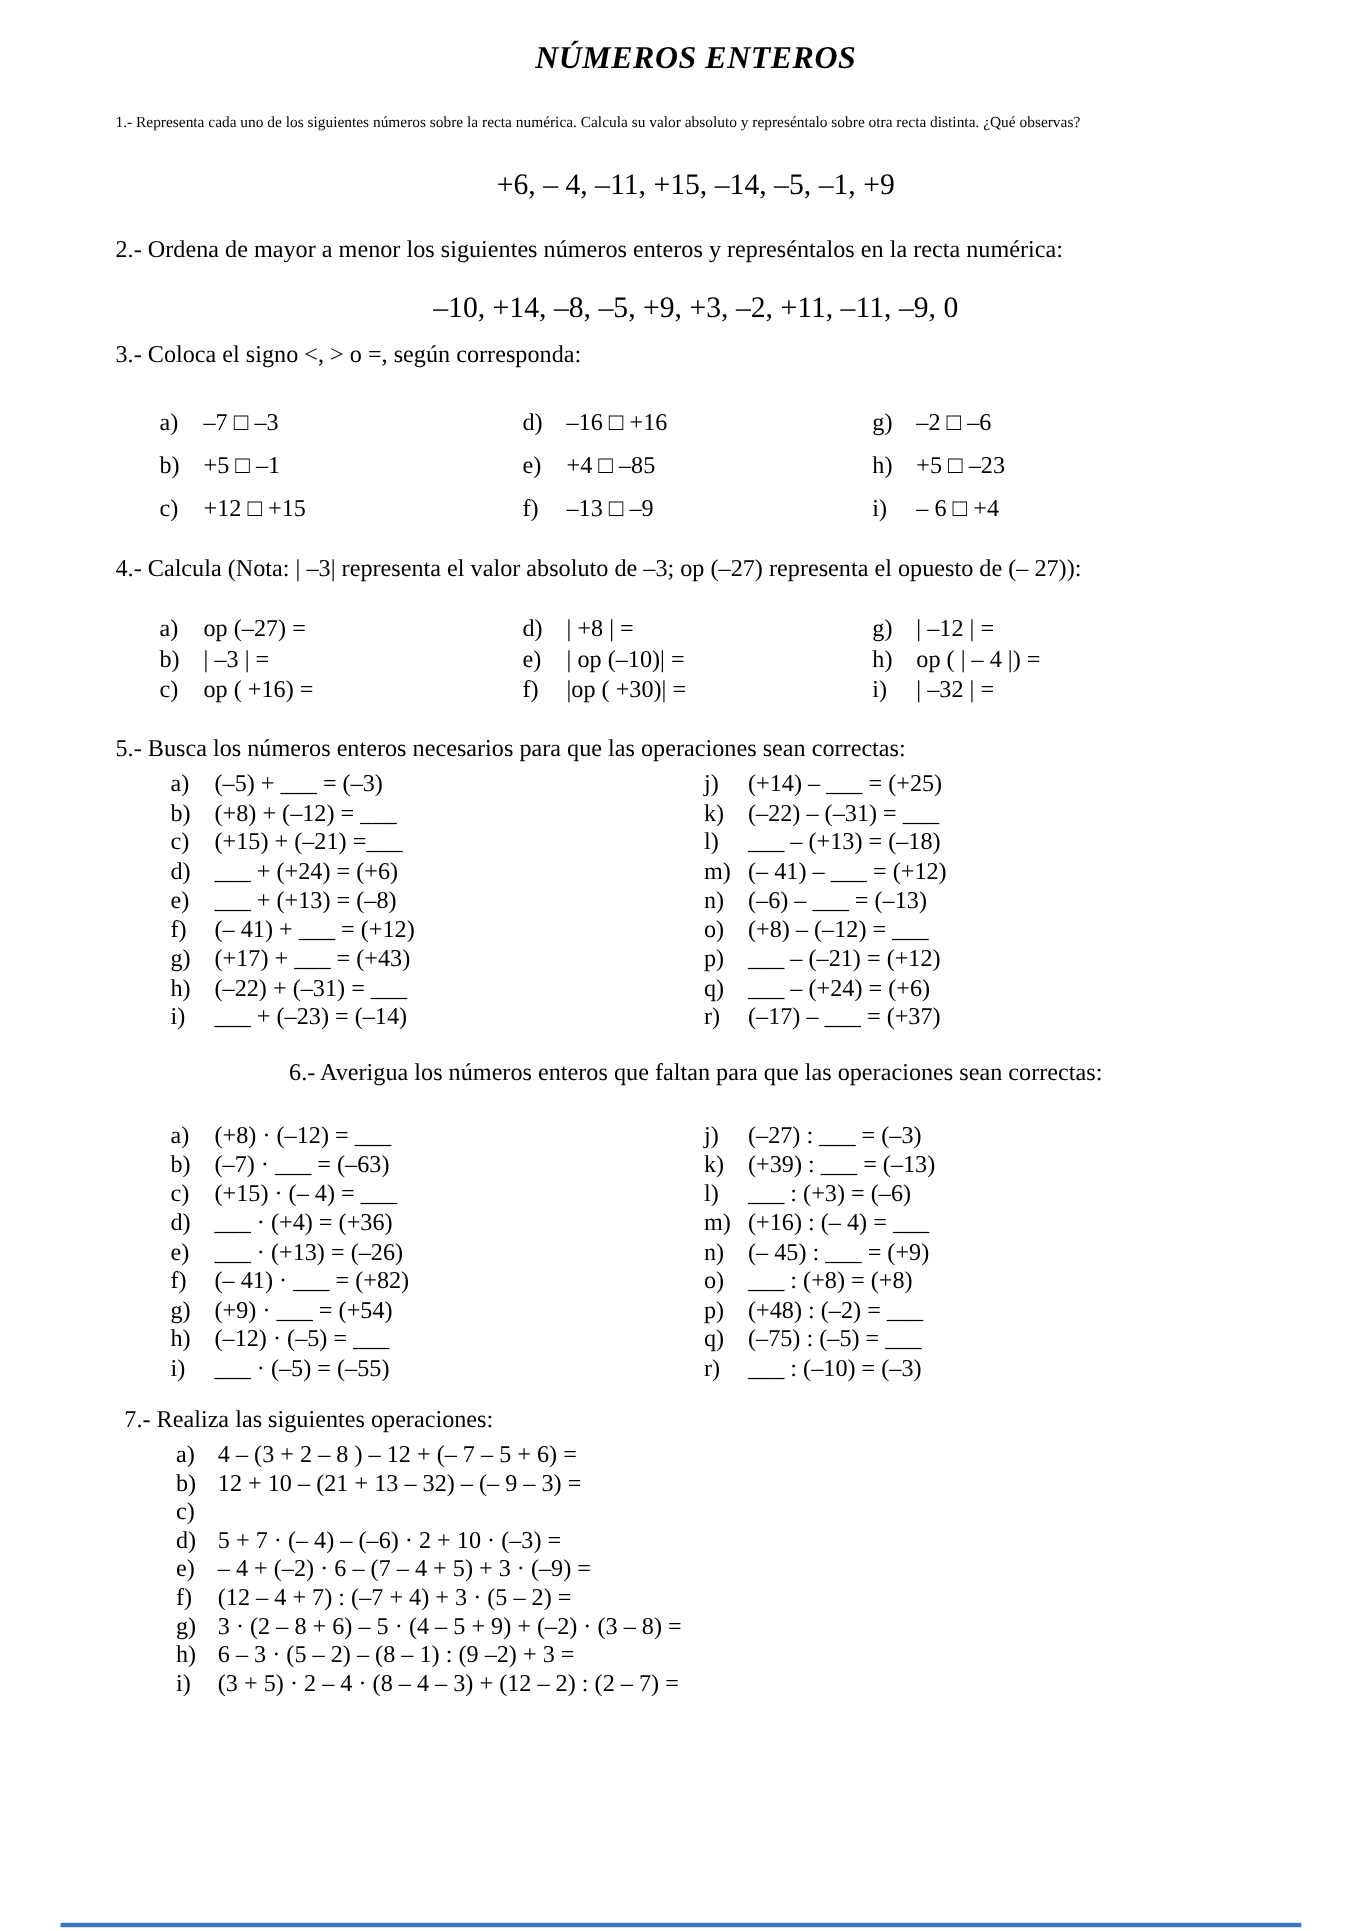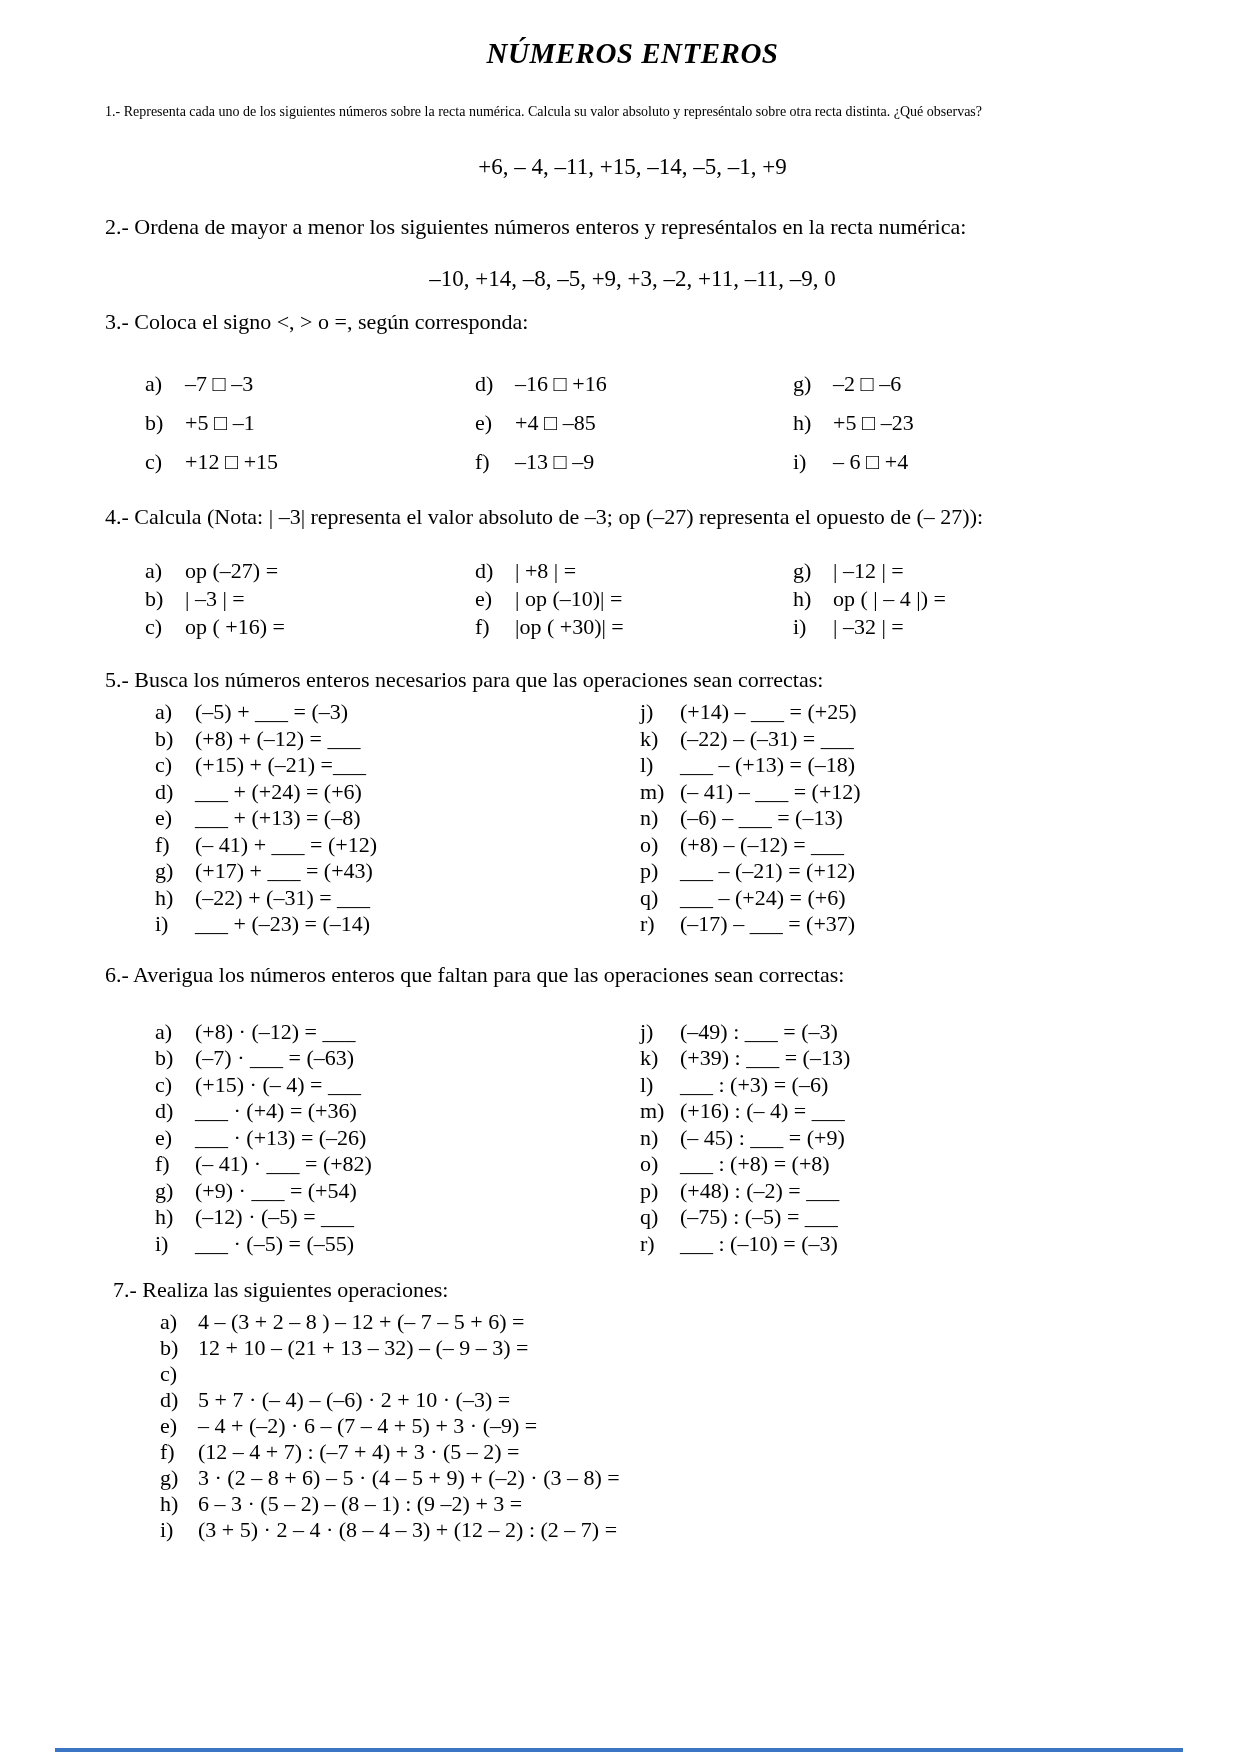--- a/index.html
+++ b/index.html
@@ -10,27 +10,27 @@
     position: relative; overflow: hidden;
   }
   .page { padding: 36px 80px 0 105px; }
 
   .title {
     text-align: center; font-size: 29px; font-weight: bold; font-style: italic;
     line-height: 34px; letter-spacing: 0.5px;
   }
 
   .para { font-size: 14px; line-height: 32px; text-align: justify; margin-top: 26px; }
-  .center-line { text-align: center; font-size: 23px; line-height: 26px; margin-top: 26px; }
+  .center-line { text-align: center; font-size: 27px; line-height: 26px; margin-top: 26px; }
   .hdr { font-size: 22px; line-height: 27px; white-space: nowrap; }
   .hdr-2 { margin-top: 33px; }
   .hdr-3 { margin-top: 16px; }
   .hdr-4 { margin-top: 28px; }
   .hdr-5 { margin-top: 26px; }
-  .hdr-6 { margin-top: 23px; }
+  .hdr-6 { margin-top: 23px; text-align: center; }
   .hdr-7 { margin-top: 19px; margin-left: 8px; }
 
   
   .grid3 {
     display: grid;
     grid-template-columns: 330px 318px 1fr;
     grid-template-rows: repeat(3, auto);
     grid-auto-flow: column;
     padding-left: 40px;
     font-size: 22px; line-height: 26px;
@@ -324,21 +324,21 @@
 
           <li class="item">
             <span class="lbl">i)</span>
             <span class="expr">___ · (–5) = (–55)</span>
           </li>
         </ul>
       <ul class="col">
 
           <li class="item">
             <span class="lbl">j)</span>
-            <span class="expr">(–49) : ___ = (–3)</span>
+            <span class="expr">(–27) : ___ = (–3)</span>
           </li>
 
           <li class="item">
             <span class="lbl">k)</span>
             <span class="expr">(+39) : ___ = (–13)</span>
           </li>
 
           <li class="item">
             <span class="lbl">l)</span>
             <span class="expr">___ : (+3) = (–6)</span>

